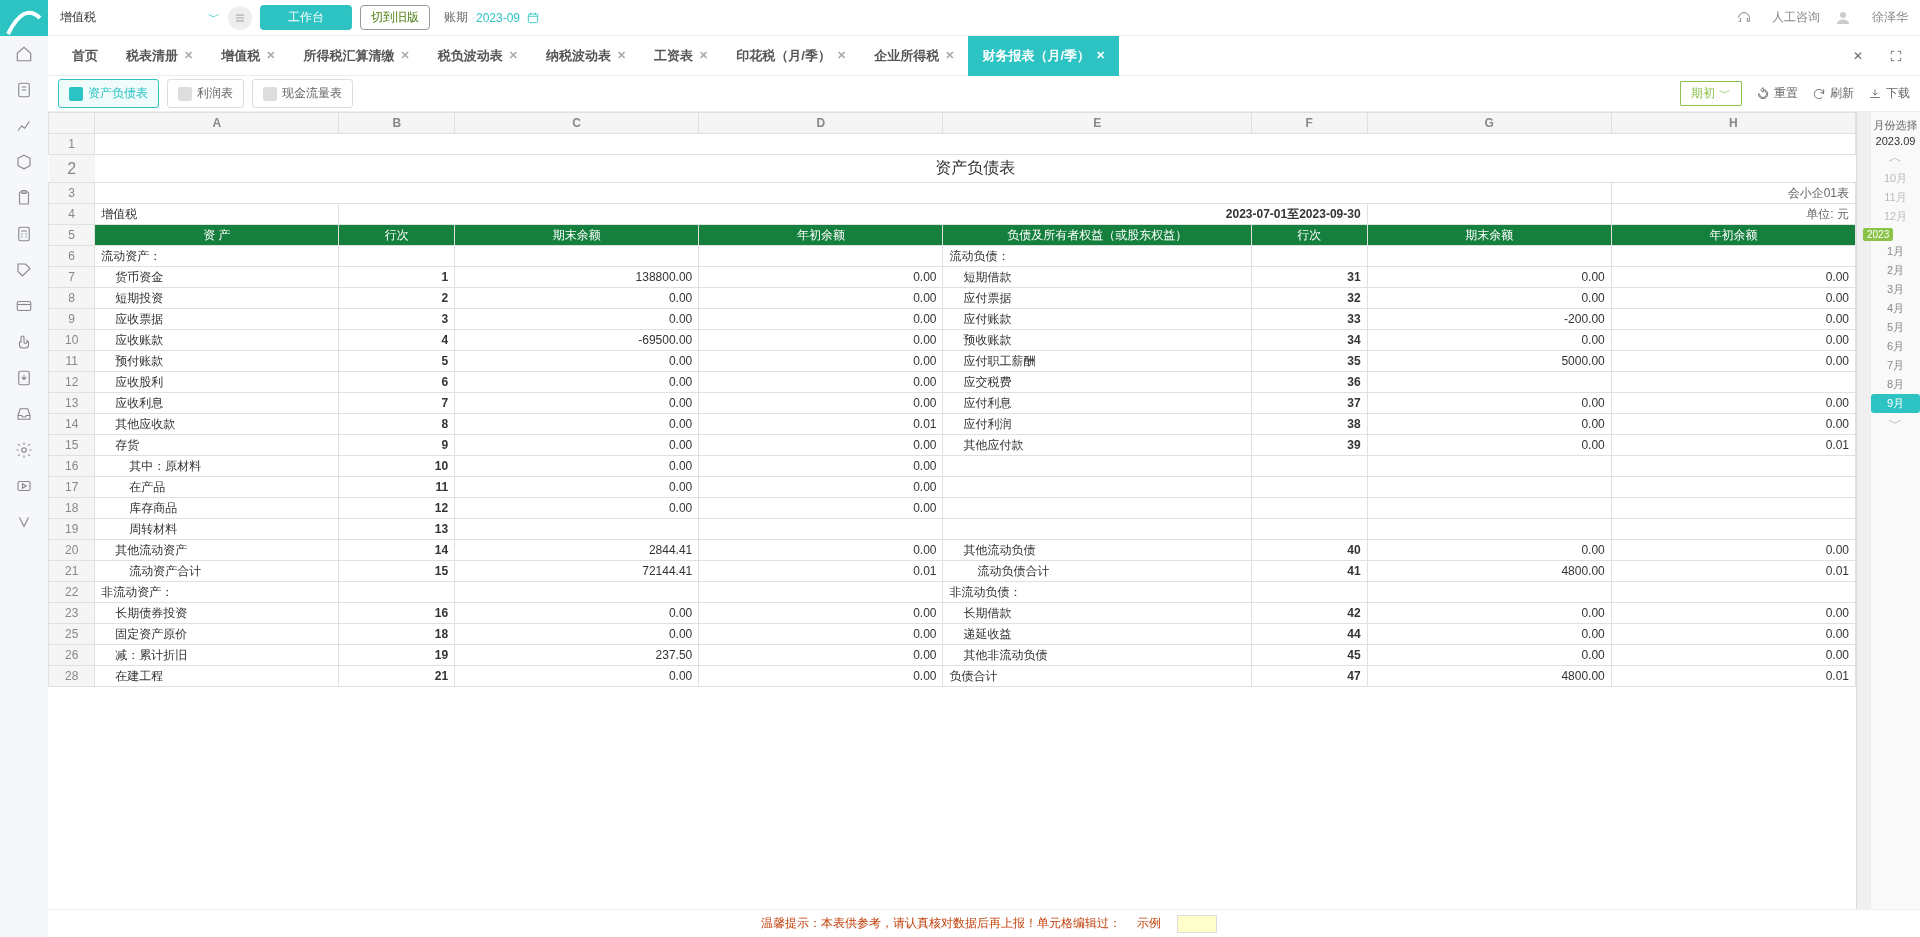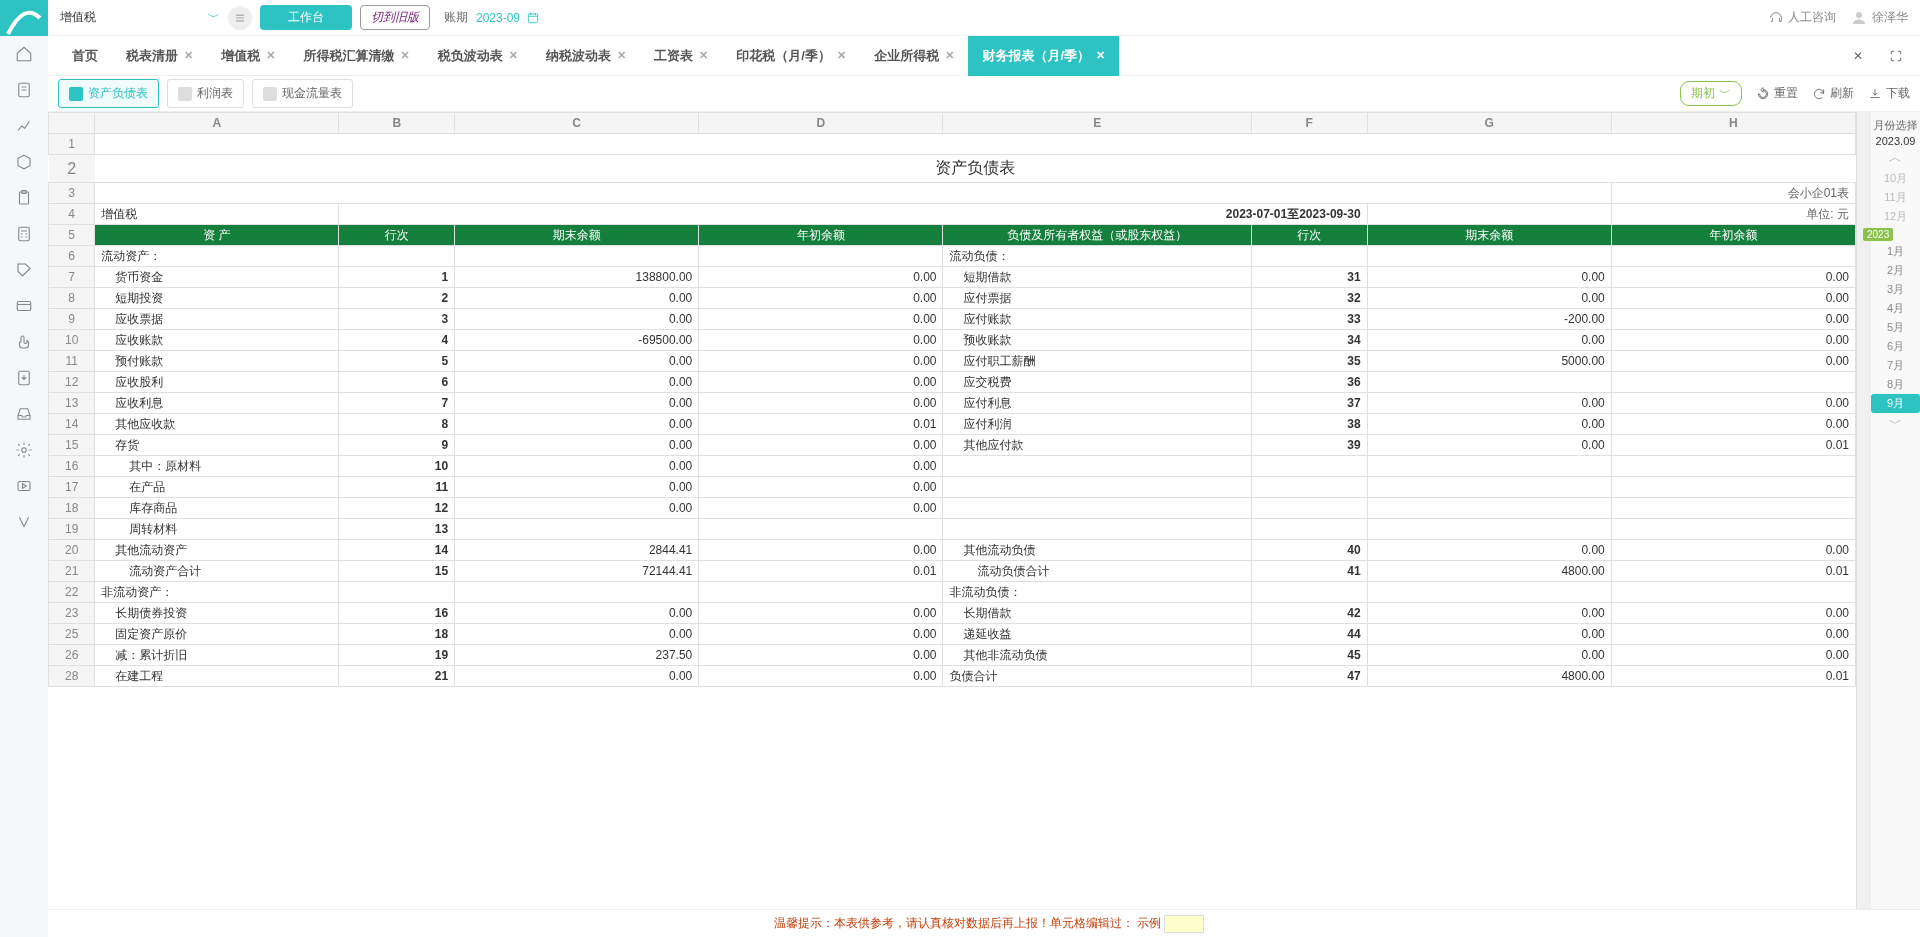--- a/index.html
+++ b/index.html
@@ -9,40 +9,40 @@
 .logo { width: 48px; height: 36px; background: #2dc3c3; display: flex; align-items: center; justify-content: center; color: #fff; }
 .sidebar-icon { width: 48px; height: 36px; display: flex; align-items: center; justify-content: center; color: #888; cursor: pointer; }
 .sidebar-icon svg { width: 18px; height: 18px; }
 .main { flex: 1; display: flex; flex-direction: column; min-width: 0; }
 .topbar { height: 36px; display: flex; align-items: center; padding: 0 12px; border-bottom: 1px solid #eee; gap: 8px; }
 .dropdown { display: flex; align-items: center; gap: 8px; color: #333; cursor: pointer; min-width: 160px;}
 .chev { color: #2dc3c3; }
 .circ-btn { width: 24px; height: 24px; border-radius: 50%; background: #eee; display:flex; align-items:center; justify-content:center; color:#aaa;}
 .pill-btn { padding: 4px 28px; border-radius: 4px; cursor: pointer; font-size: 12px; }
 .pill-primary { background: #2dc3c3; color: #fff; }
-.pill-outline { border: 1px solid #999; color: #701a75; background: #fff; padding: 3px 10px; font-style: italic;}
+.pill-outline { border: 1px solid #999; color: #4d7c0f; background: #fff; padding: 3px 10px;}
 .period-label { color: #666; margin-left: 6px;}
 .period-val { color: #2dc3c3; display:flex; align-items:center; gap:6px;}
 .topbar-right { margin-left: auto; display: flex; align-items: center; gap: 14px; color: #888; }
-.user { display:flex; align-items:center; gap:4px;}
+.user { display:flex; align-items:center; gap:20px;}
 .tabsbar { height: 40px; display: flex; align-items: center; border-bottom: 1px solid #eee; padding: 0 0 0 10px; position:relative;}
 .tab { padding: 0 14px; height: 40px; display: flex; align-items: center; gap: 6px; color: #555; cursor: pointer; font-size: 13px; font-weight: bold;}
 .tab .close { color: #aaa; font-size: 11px;}
 .tab.active { background: #2dc3c3; color: #fff; }
 .tab.active .close { color: #fff; }
 .tabsbar-right { margin-left:auto; display:flex; align-items:center; gap:10px; padding-right:10px;}
 .icon-btn { width:28px; height:28px; display:flex; align-items:center; justify-content:center; color:#666; cursor:pointer;}
 .subtabs { height: 36px; display: flex; align-items: center; padding: 0 10px; gap: 8px; border-bottom: 1px solid #eee;}
 .subtab { padding: 5px 10px; border: 1px solid #ddd; border-radius: 3px; display:flex; align-items:center; gap:5px; font-size:12px; color:#666; cursor:pointer;}
 .subtab.active { color: #2dc3c3; border-color: #2dc3c3; background:#f0fbfb;}
 .subtab-icon { width:14px; height:14px; background:#ddd; border-radius:2px;}
 .subtab.active .subtab-icon { background:#2dc3c3;}
 .toolbar-right { margin-left:auto; display:flex; align-items:center; gap:14px;}
 .tool-btn { display:flex; align-items:center; gap:4px; color:#666; cursor:pointer; font-size:12px;}
-.tool-outline { border:1px solid #8bc34a; color:#8bc34a; padding:3px 10px; border-radius:9px;}
+.tool-outline { border:1px solid #8bc34a; color:#8bc34a; padding:3px 10px; border-radius:1px;}
 .content { flex:1; display:flex; min-height:0; position:relative;}
 .sheet-wrap { flex:1; overflow:auto; position:relative;}
 .sheet { border-collapse: collapse; width: 100%; table-layout:fixed;}
 .sheet th, .sheet td { border: 1px solid #e0e0e0; height: 21px; font-size: 12px; padding: 0 6px; white-space: nowrap; overflow:hidden;}
 .sheet .rowhdr { background:#f5f5f5; text-align:center; color:#888; width:36px;}
 .sheet .colhdr { background:#f5f5f5; text-align:center; color:#888; height:20px;}
 .sheet .corner { background:#f5f5f5; width:36px;}
 .title-row td { text-align:center; font-size:16px; font-weight:500; height:28px; border-left:none; border-right:none;}
 .subtitle-right { text-align:right; color:#666;}
 .hdr-row td { background:#15803d; color:#fff; text-align:center; font-weight:500;}
@@ -52,21 +52,21 @@
 .indent2 { padding-left: 34px !important; }
 .monthpanel { width:50px; background:#f9f9f9; border-left:1px solid #eee; display:flex; flex-direction:column; align-items:center; padding:6px 0; font-size:11px; gap:2px;}
 .monthpanel .title { font-size:11px; color:#666;}
 .monthpanel .cur { font-weight:normal; color:#333;}
 .monthpanel .arrow { color:#bbb; cursor:pointer; font-size:14px;}
 .monthpanel .m { color:#888; padding:2px 0; cursor:pointer; width:100%; text-align:center;}
 .monthpanel .m.dim { color:#bbb;}
 .monthpanel .m.sel { background:#2dc3c3; color:#fff; border-radius:3px;}
 .monthpanel .yearbadge { background:#8bc34a; color:#fff; font-size:10px; padding:1px 4px; border-radius:2px; position:relative; left:-8px;}
 .footer { height:28px; border-top:1px solid #eee; display:flex; align-items:center; padding:0 90px 0 100px; font-size:12px; color:#c2410c; justify-content:center;}
-.footer .editbox { display:flex; align-items:center; gap:3px;}
+.footer .editbox { display:flex; align-items:center; gap:16px;}
 .footer .editbox .box { width:40px; height:18px; background:#ffffcc; border:1px solid #ddd;}
 .vscroll { width:14px; background:#f0f0f0; border-left:1px solid #ddd;}
 </style>
 </head>
 <body>
 
 <div class="app">
   <div class="sidebar">
     <div class="logo">
         <svg viewBox="0 0 24 24" fill="none" stroke="currentColor" stroke-width="2">

